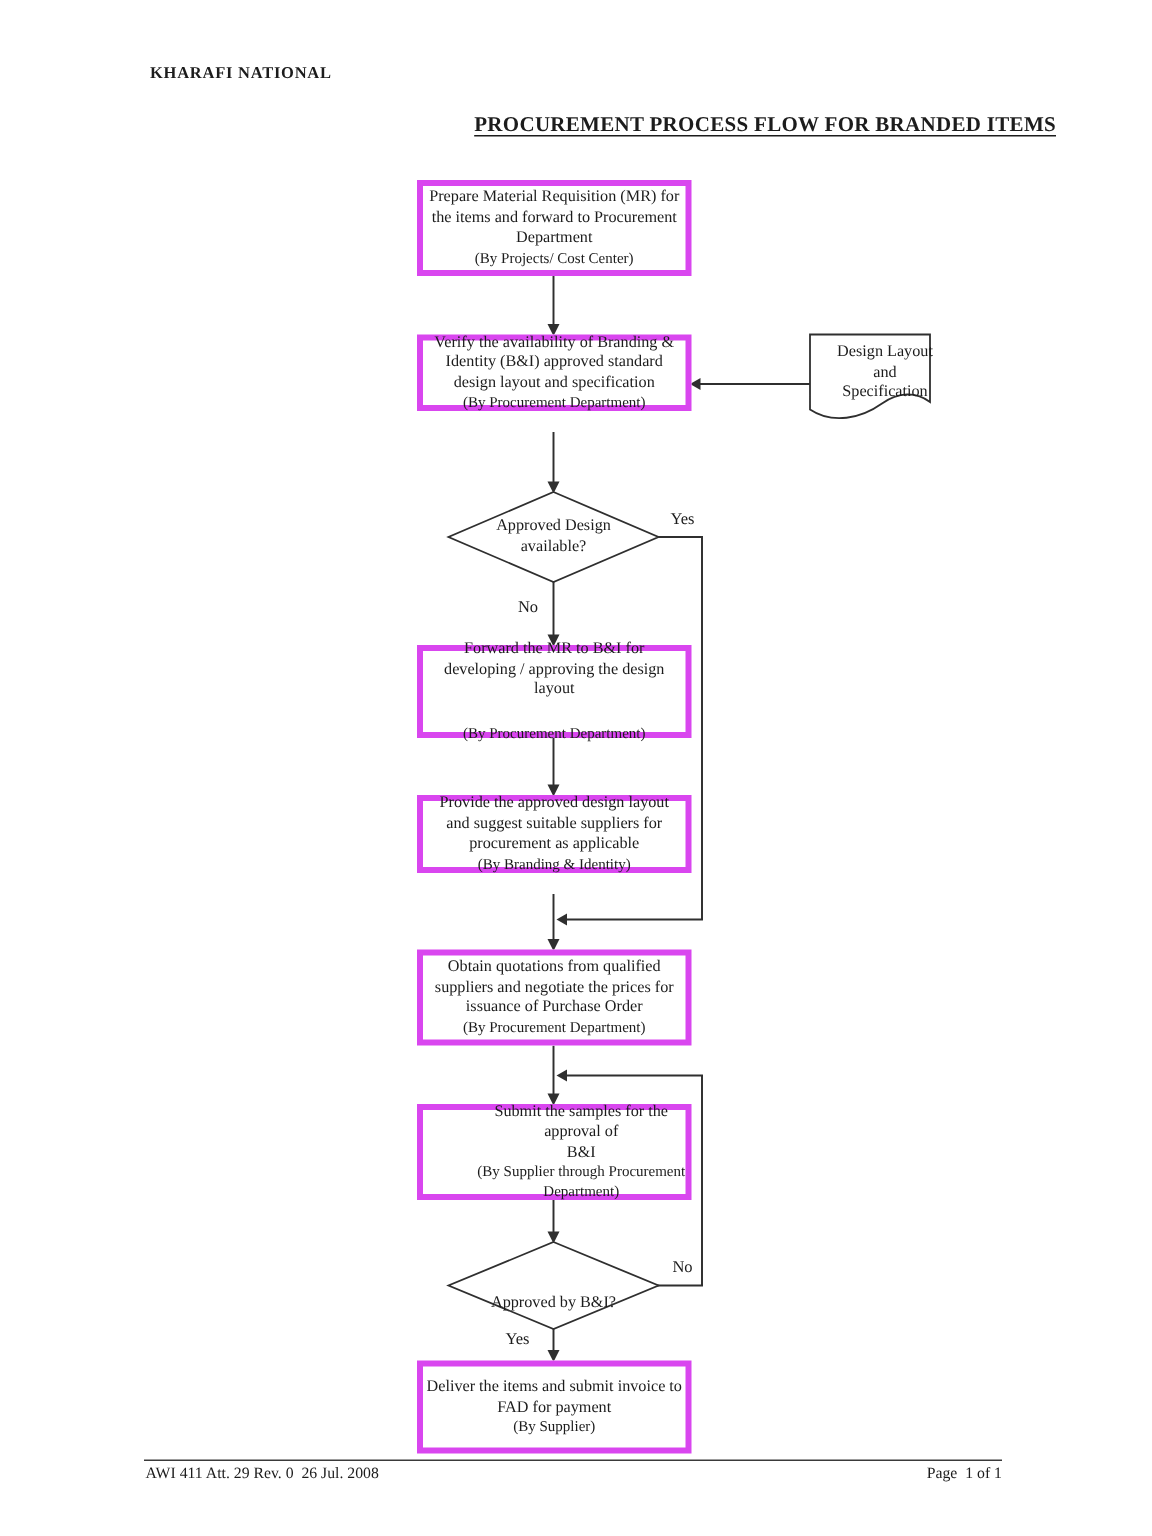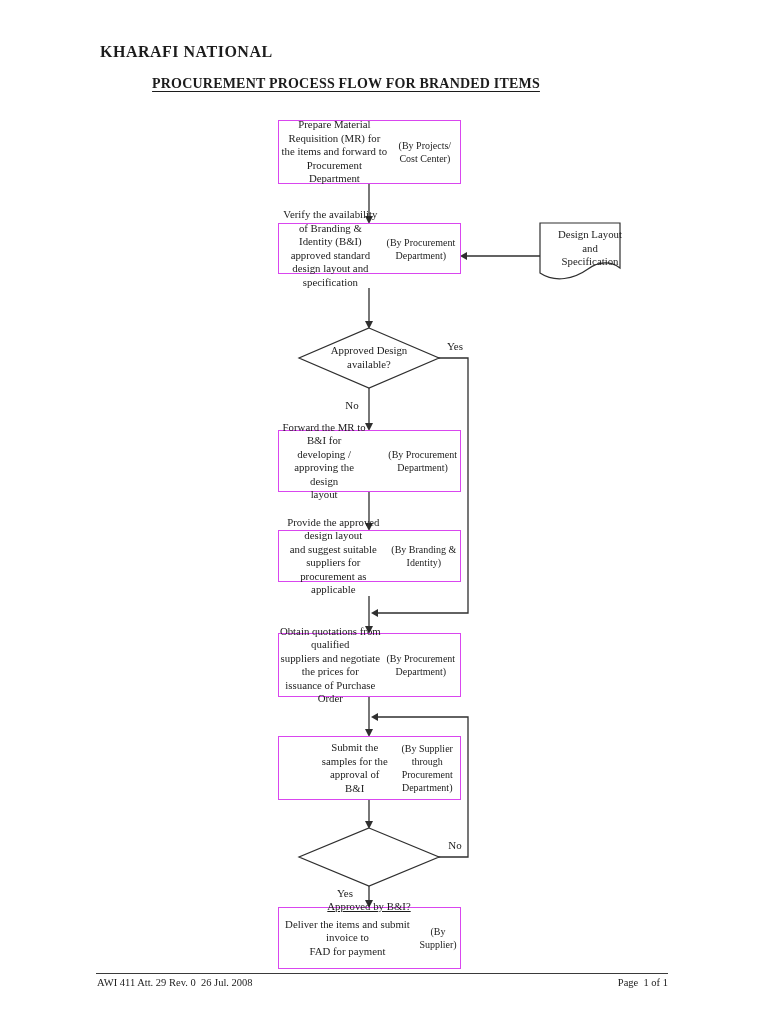--- a/index.html
+++ b/index.html
@@ -4,32 +4,32 @@
 <style>
   html,body { margin:0; padding:0; background:#e9e9e9; }
   .page {
     position:relative; width:768px; height:1024px; margin:0 auto;
     background:#ffffff; overflow:hidden;
     font-family:"Liberation Serif", serif; color:#1c1c1c;
     box-shadow:0 0 2px rgba(0,0,0,.25);
   }
   .company {
     position:absolute; left:100px; top:43px;
-    font-size:16px; font-weight:bold; letter-spacing:.5px; white-space:pre;
+    font-size:11px; font-weight:bold; letter-spacing:.5px; white-space:pre;
   }
   .doc-title {
-    position:absolute; left:0; top:76px; width:692px; text-align:center;
+    position:absolute; left:12px; top:76px; width:692px; text-align:right;
     font-size:14px; font-weight:bold; letter-spacing:.2px;
     text-decoration:underline; text-underline-offset:3px;
   }
   svg.wires { position:absolute; left:0; top:0; z-index:1; }
   .pbox {
     position:absolute; left:278px; width:183px; box-sizing:border-box;
-    border:1px solid #d946ef; background:#fff; z-index:2;
-    display:flex; flex-direction:row; align-items:center; justify-content:center;
+    border:4px solid #d946ef; background:#fff; z-index:2;
+    display:flex; flex-direction:column; align-items:center; justify-content:center;
     text-align:center;
   }
   .pbox .t { font-size:10.8px; line-height:13.5px; white-space:pre-line; }
   .pbox .b { font-size:10px;  line-height:13px;  white-space:pre-line; }
   .shape-label {
     position:absolute; z-index:3; text-align:center;
     font-size:10.8px; line-height:13.5px; white-space:pre-line;
   }
   .branch-label { position:absolute; z-index:3; font-size:11px; text-align:center; }
   .footer-rule {
@@ -135,21 +135,21 @@
   </div>
 
   <div class="pbox" style="top:907px; height:62px;">
     <div class="t">Deliver the items and submit invoice to
 FAD for payment</div>
     <div class="b">(By Supplier)</div>
   </div>
 
   <div class="shape-label" style="left:299px; top:344px; width:140px;">Approved Design
 available?</div>
-  <div class="shape-label" style="left:299px; top:900px; width:140px;text-decoration:underline;">Approved by B&amp;I?</div>
+  <div class="shape-label" style="left:299px; top:862px; width:140px;">Approved by B&amp;I?</div>
   <div class="shape-label" style="left:540px; top:228px; width:100px;">Design Layout
 and
 Specification</div>
 
   <div class="branch-label" style="left:440px; top:340px; width:30px;">Yes</div>
   <div class="branch-label" style="left:340px; top:399px; width:24px;">No</div>
   <div class="branch-label" style="left:440px; top:839px; width:30px;">No</div>
   <div class="branch-label" style="left:330px; top:887px; width:30px;">Yes</div>
 
   <div class="footer-rule"></div>

